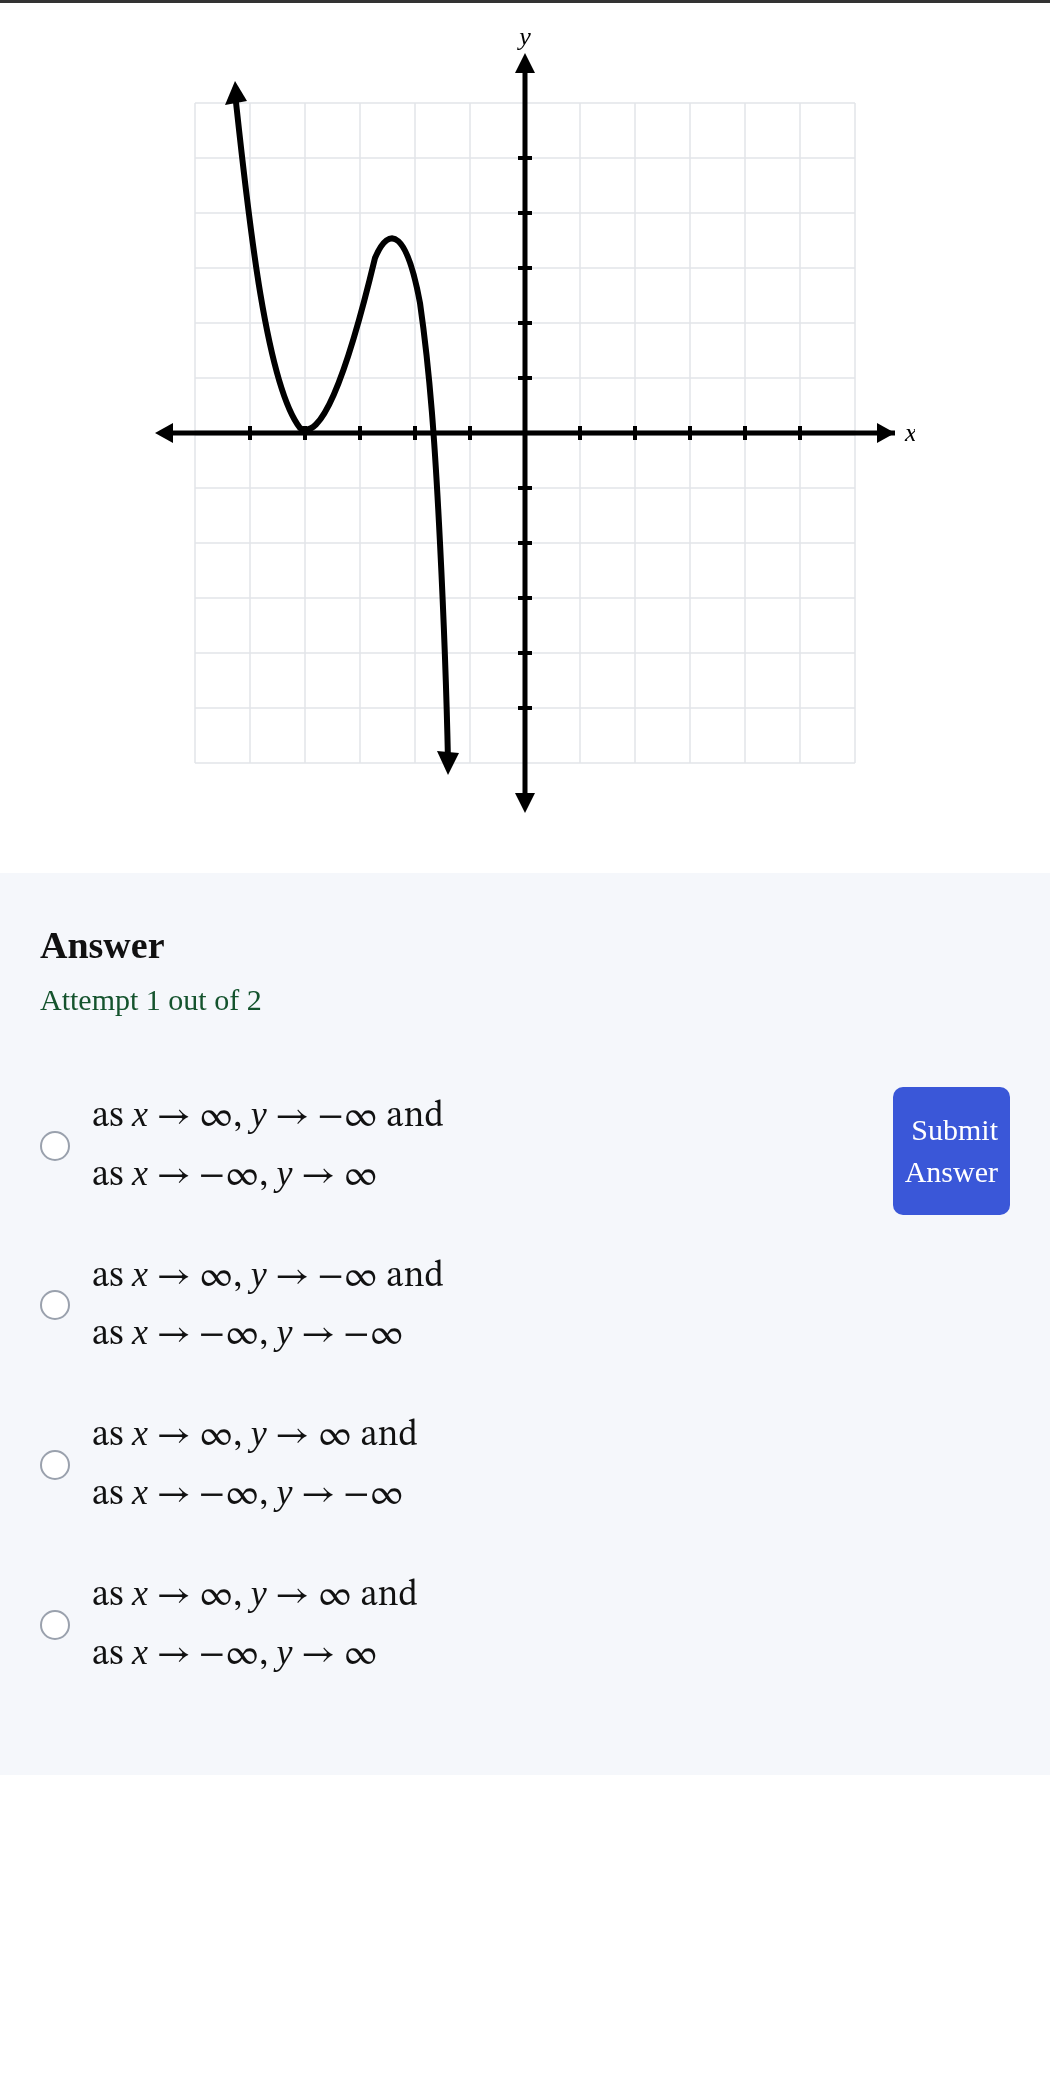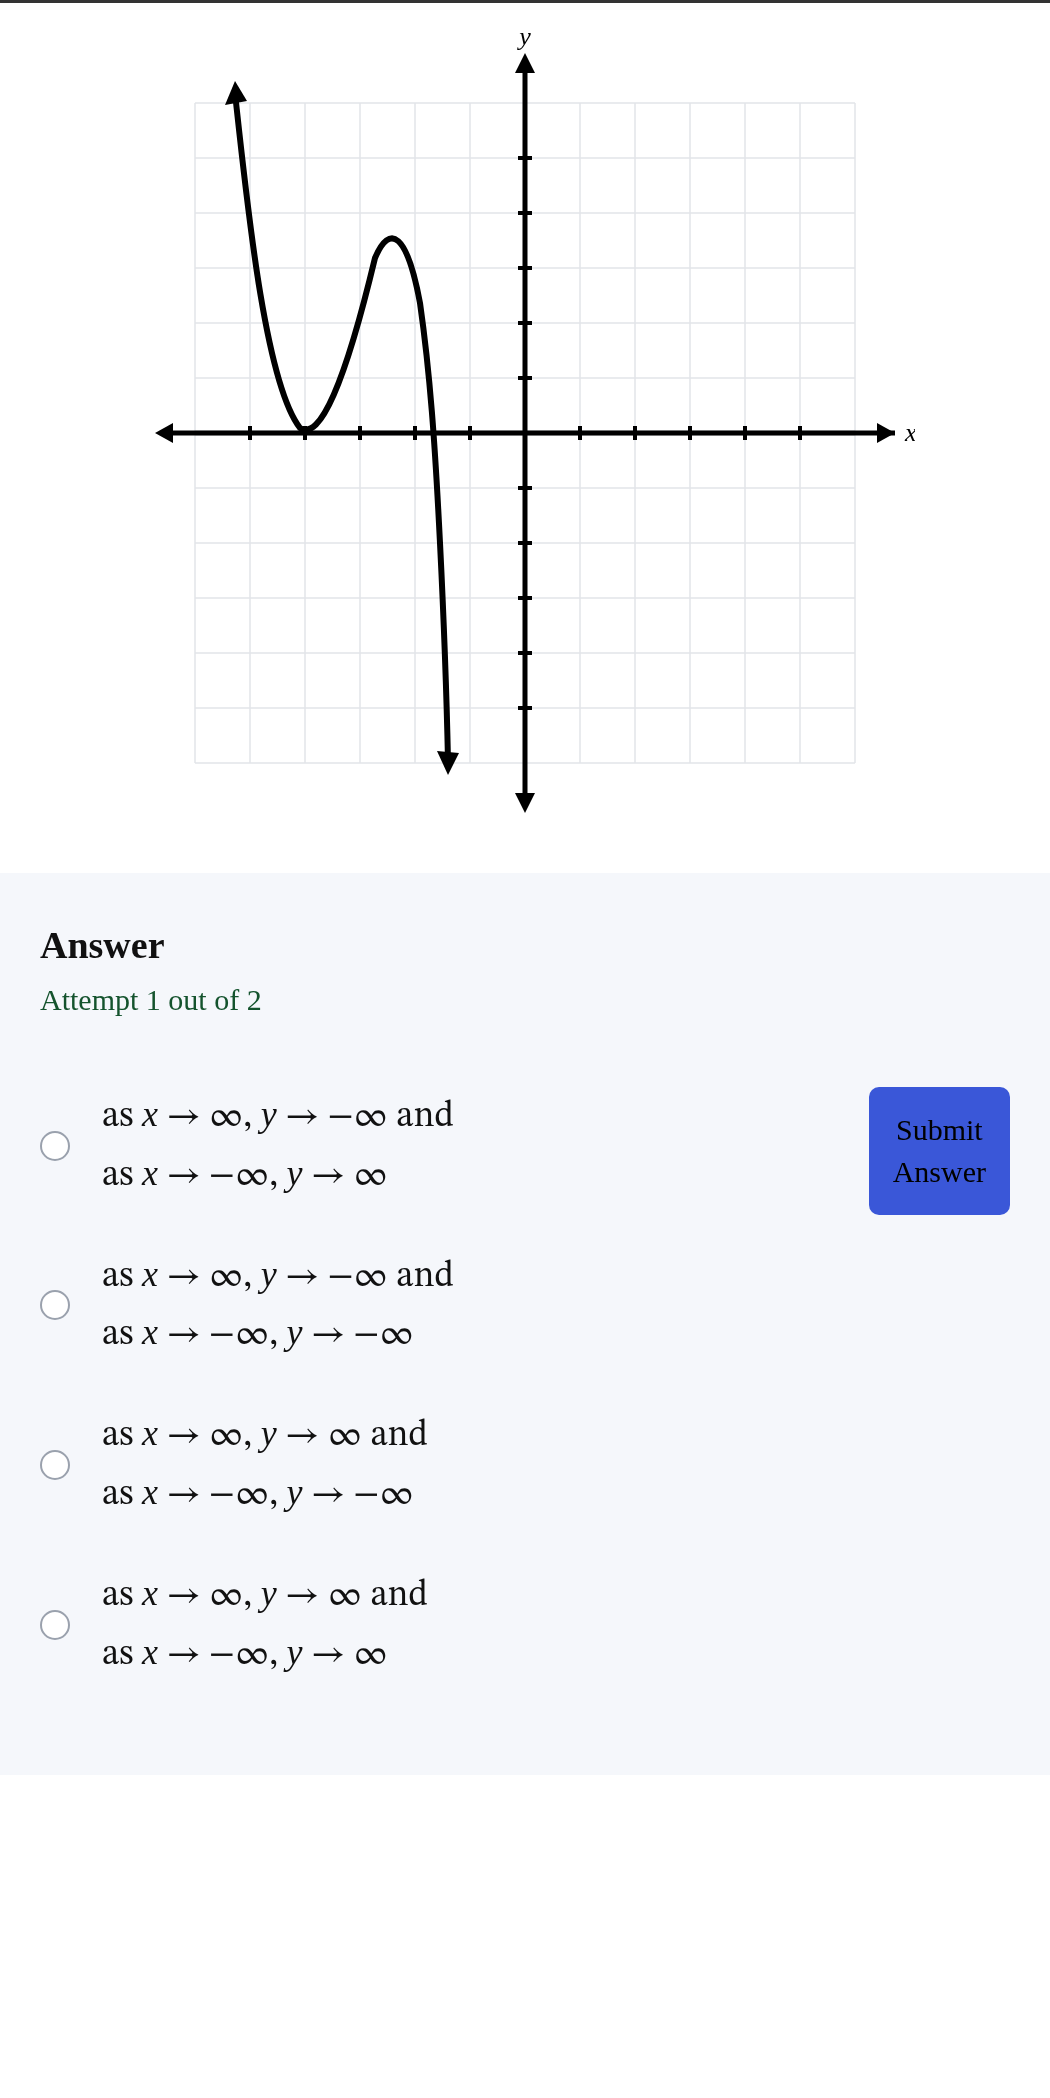--- a/index.html
+++ b/index.html
@@ -42,21 +42,21 @@
       display: flex;
       gap: 24px;
       align-items: flex-start;
     }
     .options-col {
       flex: 1;
     }
     .option-row {
       display: flex;
       align-items: center;
-      gap: 32px;
+      gap: 22px;
       margin-bottom: 42px;
     }
     .radio {
       width: 30px;
       height: 30px;
       border: 2px solid #9aa1ad;
       border-radius: 50%;
       flex-shrink: 0;
       background: #fff;
       cursor: pointer;
@@ -67,28 +67,28 @@
       line-height: 1.55;
       color: #111;
     }
     .arrow-glyph {
       font-family: 'STIX Two Math', 'Cambria Math', serif;
     }
     .italic-x { font-style: italic; font-family: 'Times New Roman', serif; }
     .italic-y { font-style: italic; font-family: 'Times New Roman', serif; }
     .submit-btn {
       background: #3a57d8;
-      color: #000000;
+      color: #ffffff;
       border: none;
       border-radius: 10px;
-      padding: 22px 24px;
+      padding: 22px 12px;
       font-family: Georgia, serif;
       font-size: 30px;
       line-height: 1.4;
-      text-align: center;
+      text-align: right;
       cursor: pointer;
       flex-shrink: 0;
       margin-top: 0;
     }
   </style>
 </head>
 <body>
 
 <div class="top-border"></div>
 

